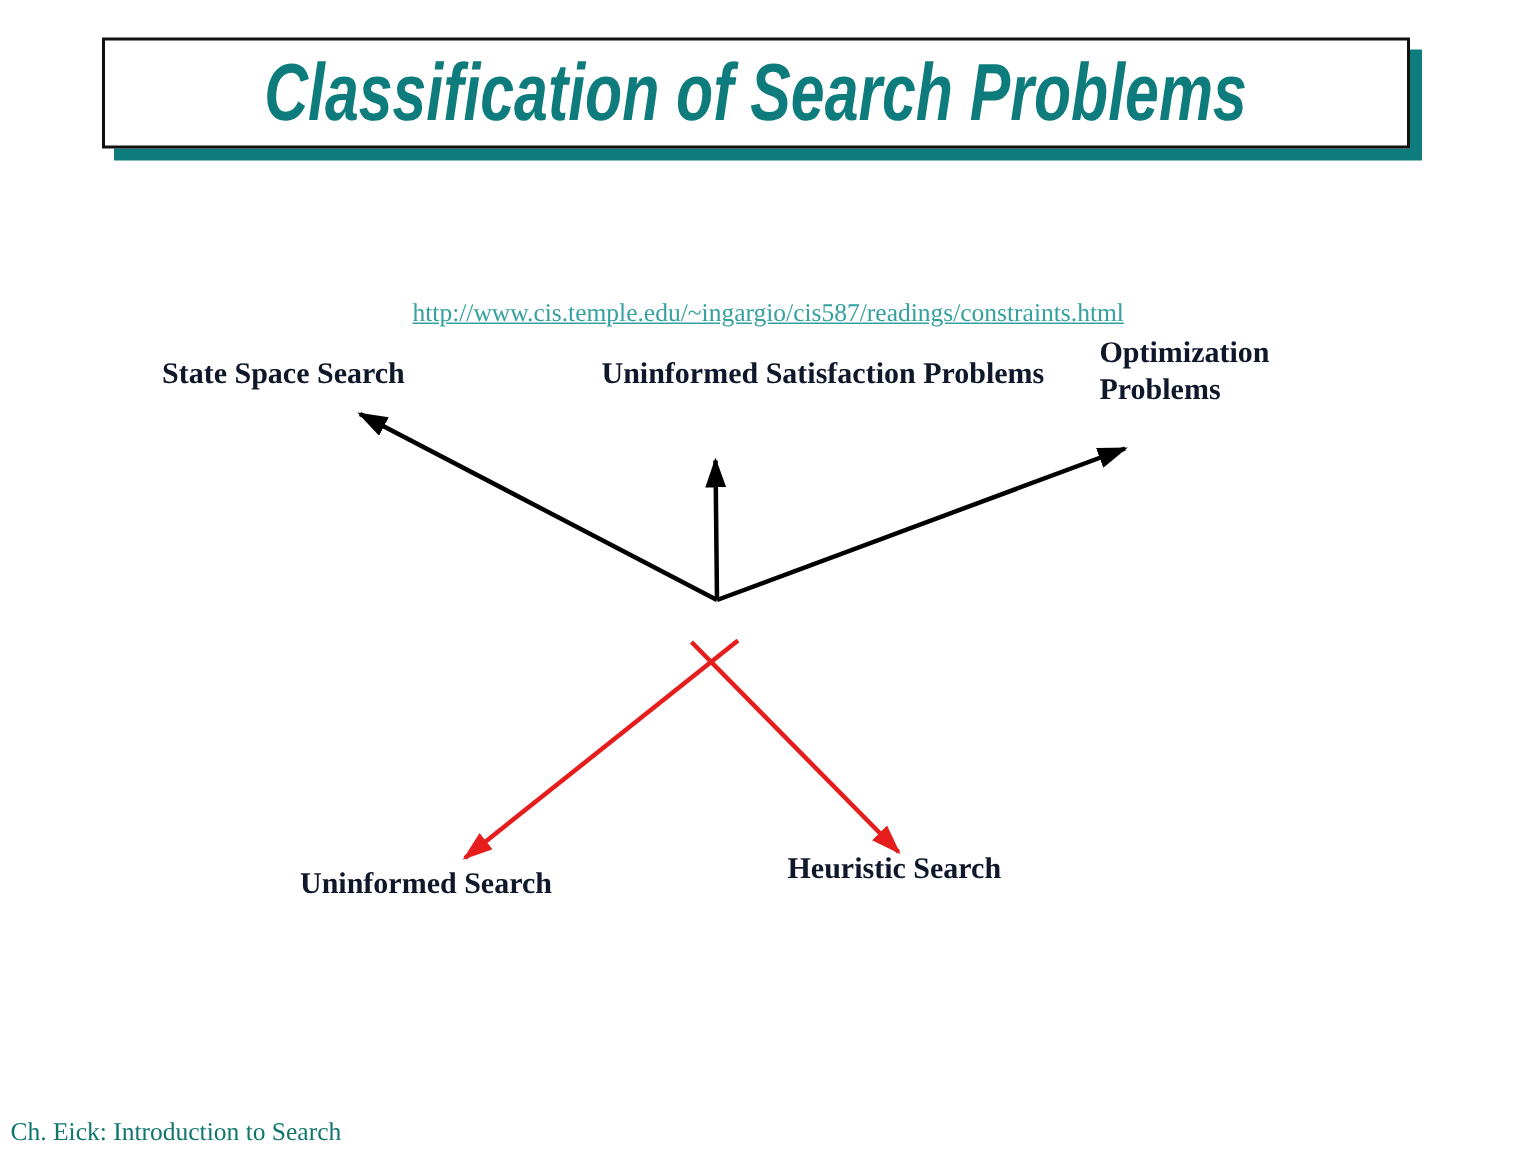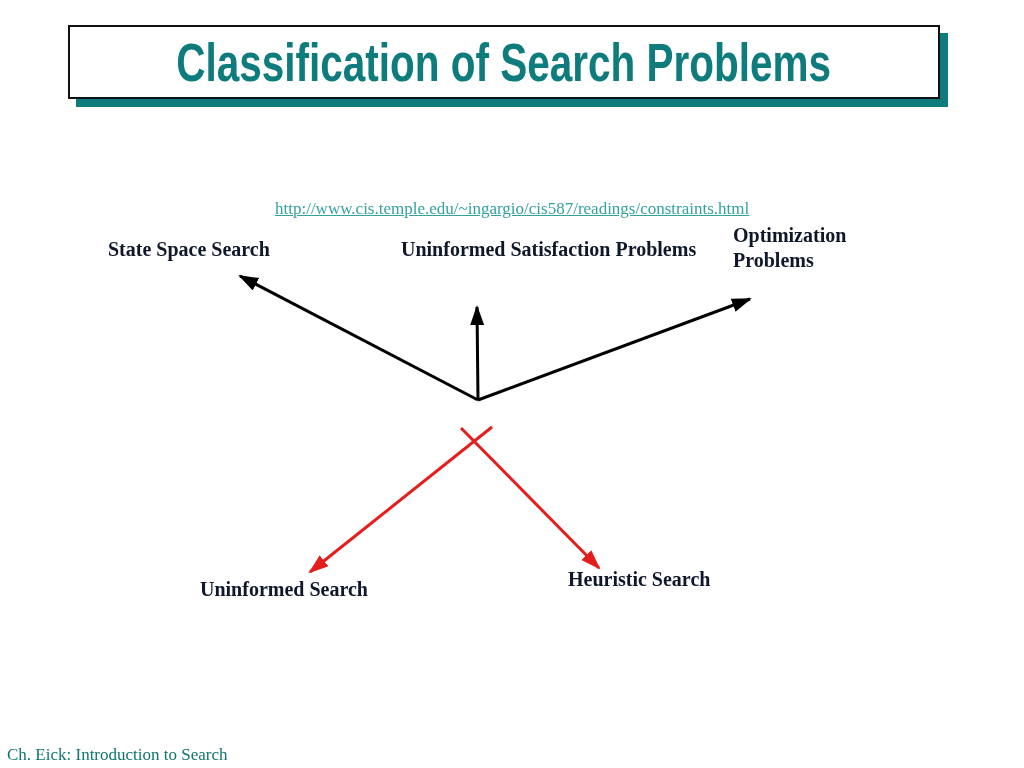--- a/index.html
+++ b/index.html
@@ -20,20 +20,21 @@
     left: 68px;
     top: 25px;
     width: 868px;
     height: 70px;
     background: #ffffff;
     border: 2px solid #111111;
     box-shadow: 8px 8px 0 0 #0e7c7c;
     display: flex;
     align-items: center;
     justify-content: center;
+    font-style: italic;
   }
   .title-text {
     font-family: "Liberation Sans", sans-serif;
     font-weight: bold;
     font-size: 54px;
     color: #0e7c7c;
     white-space: nowrap;
     transform: scaleX(0.75);
     transform-origin: center;
     letter-spacing: 0px;
@@ -55,21 +56,21 @@
     font-family: "Liberation Serif", serif;
     font-weight: bold;
     font-size: 20px;
     line-height: 1.25;
     color: #0f172a;
   }
   .node-state-space   { left: 108px; top: 237px; }
   .node-csp           { left: 401px; top: 237px; width: 300px; }
   .node-optimization  { left: 733px; top: 223px; width: 185px; }
   .node-uninformed    { left: 200px; top: 577px; }
-  .node-heuristic     { left: 568px; top: 567px; }
+  .node-heuristic     { left: 525px; top: 567px; }
   .node-center {
     position: absolute;
     left: 445px;
     top: 391px;
     font-family: "Liberation Serif", serif;
     font-weight: bold;
     font-size: 38px;
     color: #ee00ee;
     white-space: nowrap;
   }

